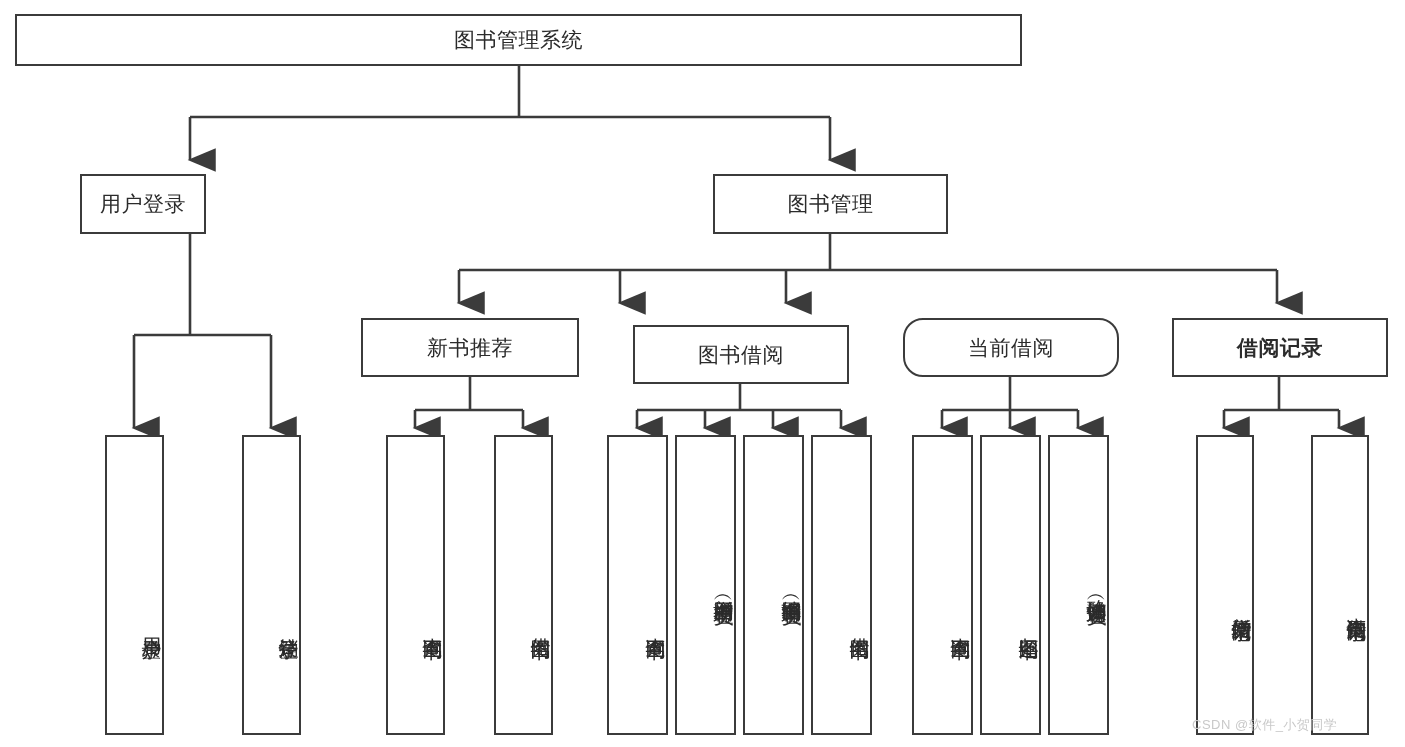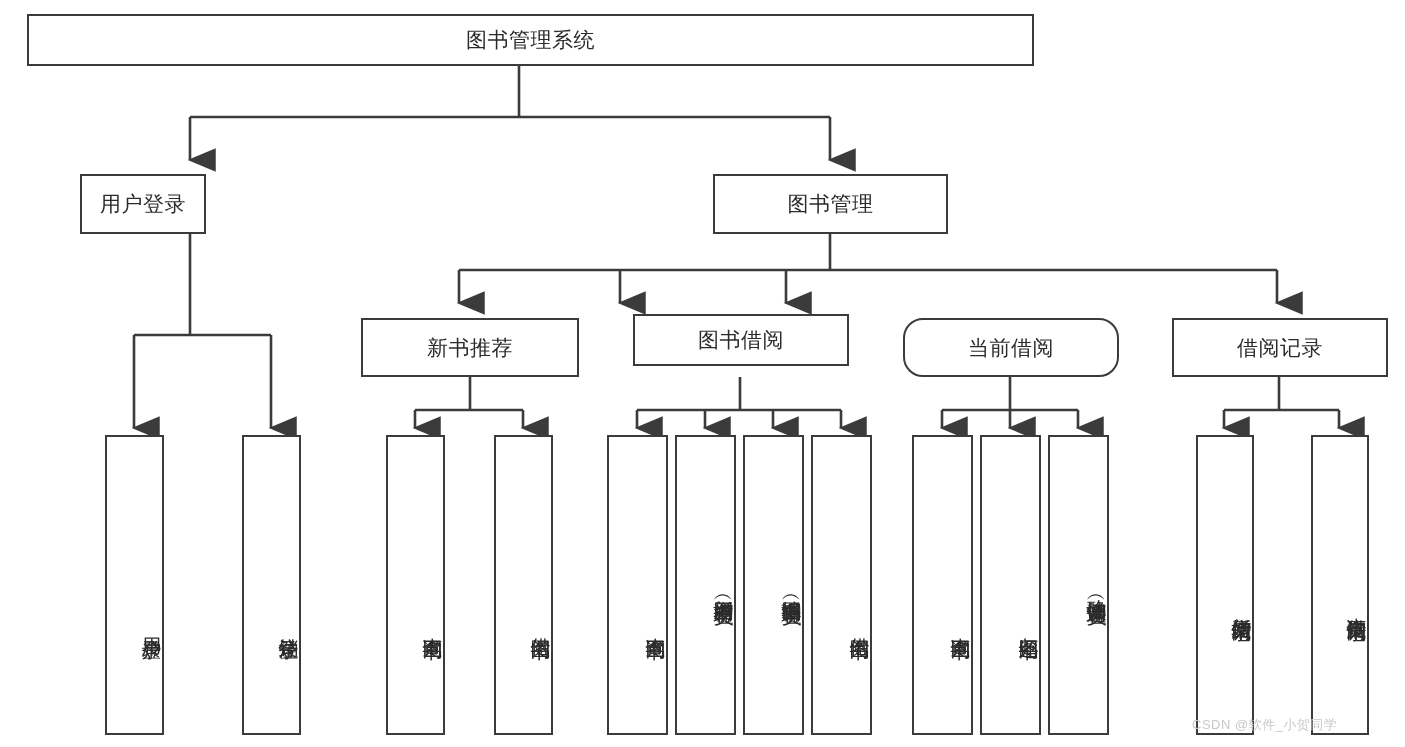--- a/index.html
+++ b/index.html
@@ -115,41 +115,41 @@
       <path d="M 1010 410 L 1010 428" marker-end="url(#arrow)"></path>
       <path d="M 1078 410 L 1078 428" marker-end="url(#arrow)"></path>
 
       <path d="M 1279 377 L 1279 410"></path>
       <path d="M 1224 410 L 1339 410"></path>
       <path d="M 1224 410 L 1224 428" marker-end="url(#arrow)"></path>
       <path d="M 1339 410 L 1339 428" marker-end="url(#arrow)"></path>
     </g>
   </svg>
 
-  <div class="node horiz" style="left:15px; top:14px; width:1007px; height:52px;margin-left:12px;">
+  <div class="node horiz" style="left:15px; top:14px; width:1007px; height:52px;">
     <span class="node-label">图书管理系统</span>
   </div>
 
   <div class="node horiz" style="left:80px; top:174px; width:126px; height:60px;">
     <span class="node-label">用户登录</span>
   </div>
   <div class="node horiz" style="left:361px; top:318px; width:218px; height:59px;">
     <span class="node-label">新书推荐</span>
   </div>
 
   <div class="node horiz" style="left:713px; top:174px; width:235px; height:60px;">
     <span class="node-label">图书管理</span>
   </div>
-  <div class="node horiz" style="left:633px; top:314px; width:216px; height:52px;">
+  <div class="node horiz" style="left:633px; top:325px; width:216px; height:59px;">
     <span class="node-label">图书借阅</span>
   </div>
   <div class="node horiz" style="left:903px; top:318px; width:216px; height:59px;border-radius:20px;">
     <span class="node-label">当前借阅</span>
   </div>
-  <div class="node horiz" style="left:1172px; top:318px; width:216px; height:59px;">
+  <div class="node horiz" style="left:1172px; top:318px; width:216px; height:59px;font-weight:bold;">
     <span class="node-label">借阅记录</span>
   </div>
 
   <div class="node vert bottomish" style="left:105px; top:435px; width:59px; height:300px;">
     <span class="node-label">用户登录</span>
   </div>
   <div class="node vert bottomish" style="left:242px; top:435px; width:59px; height:300px;">
     <span class="node-label">注销登录</span>
   </div>
 

